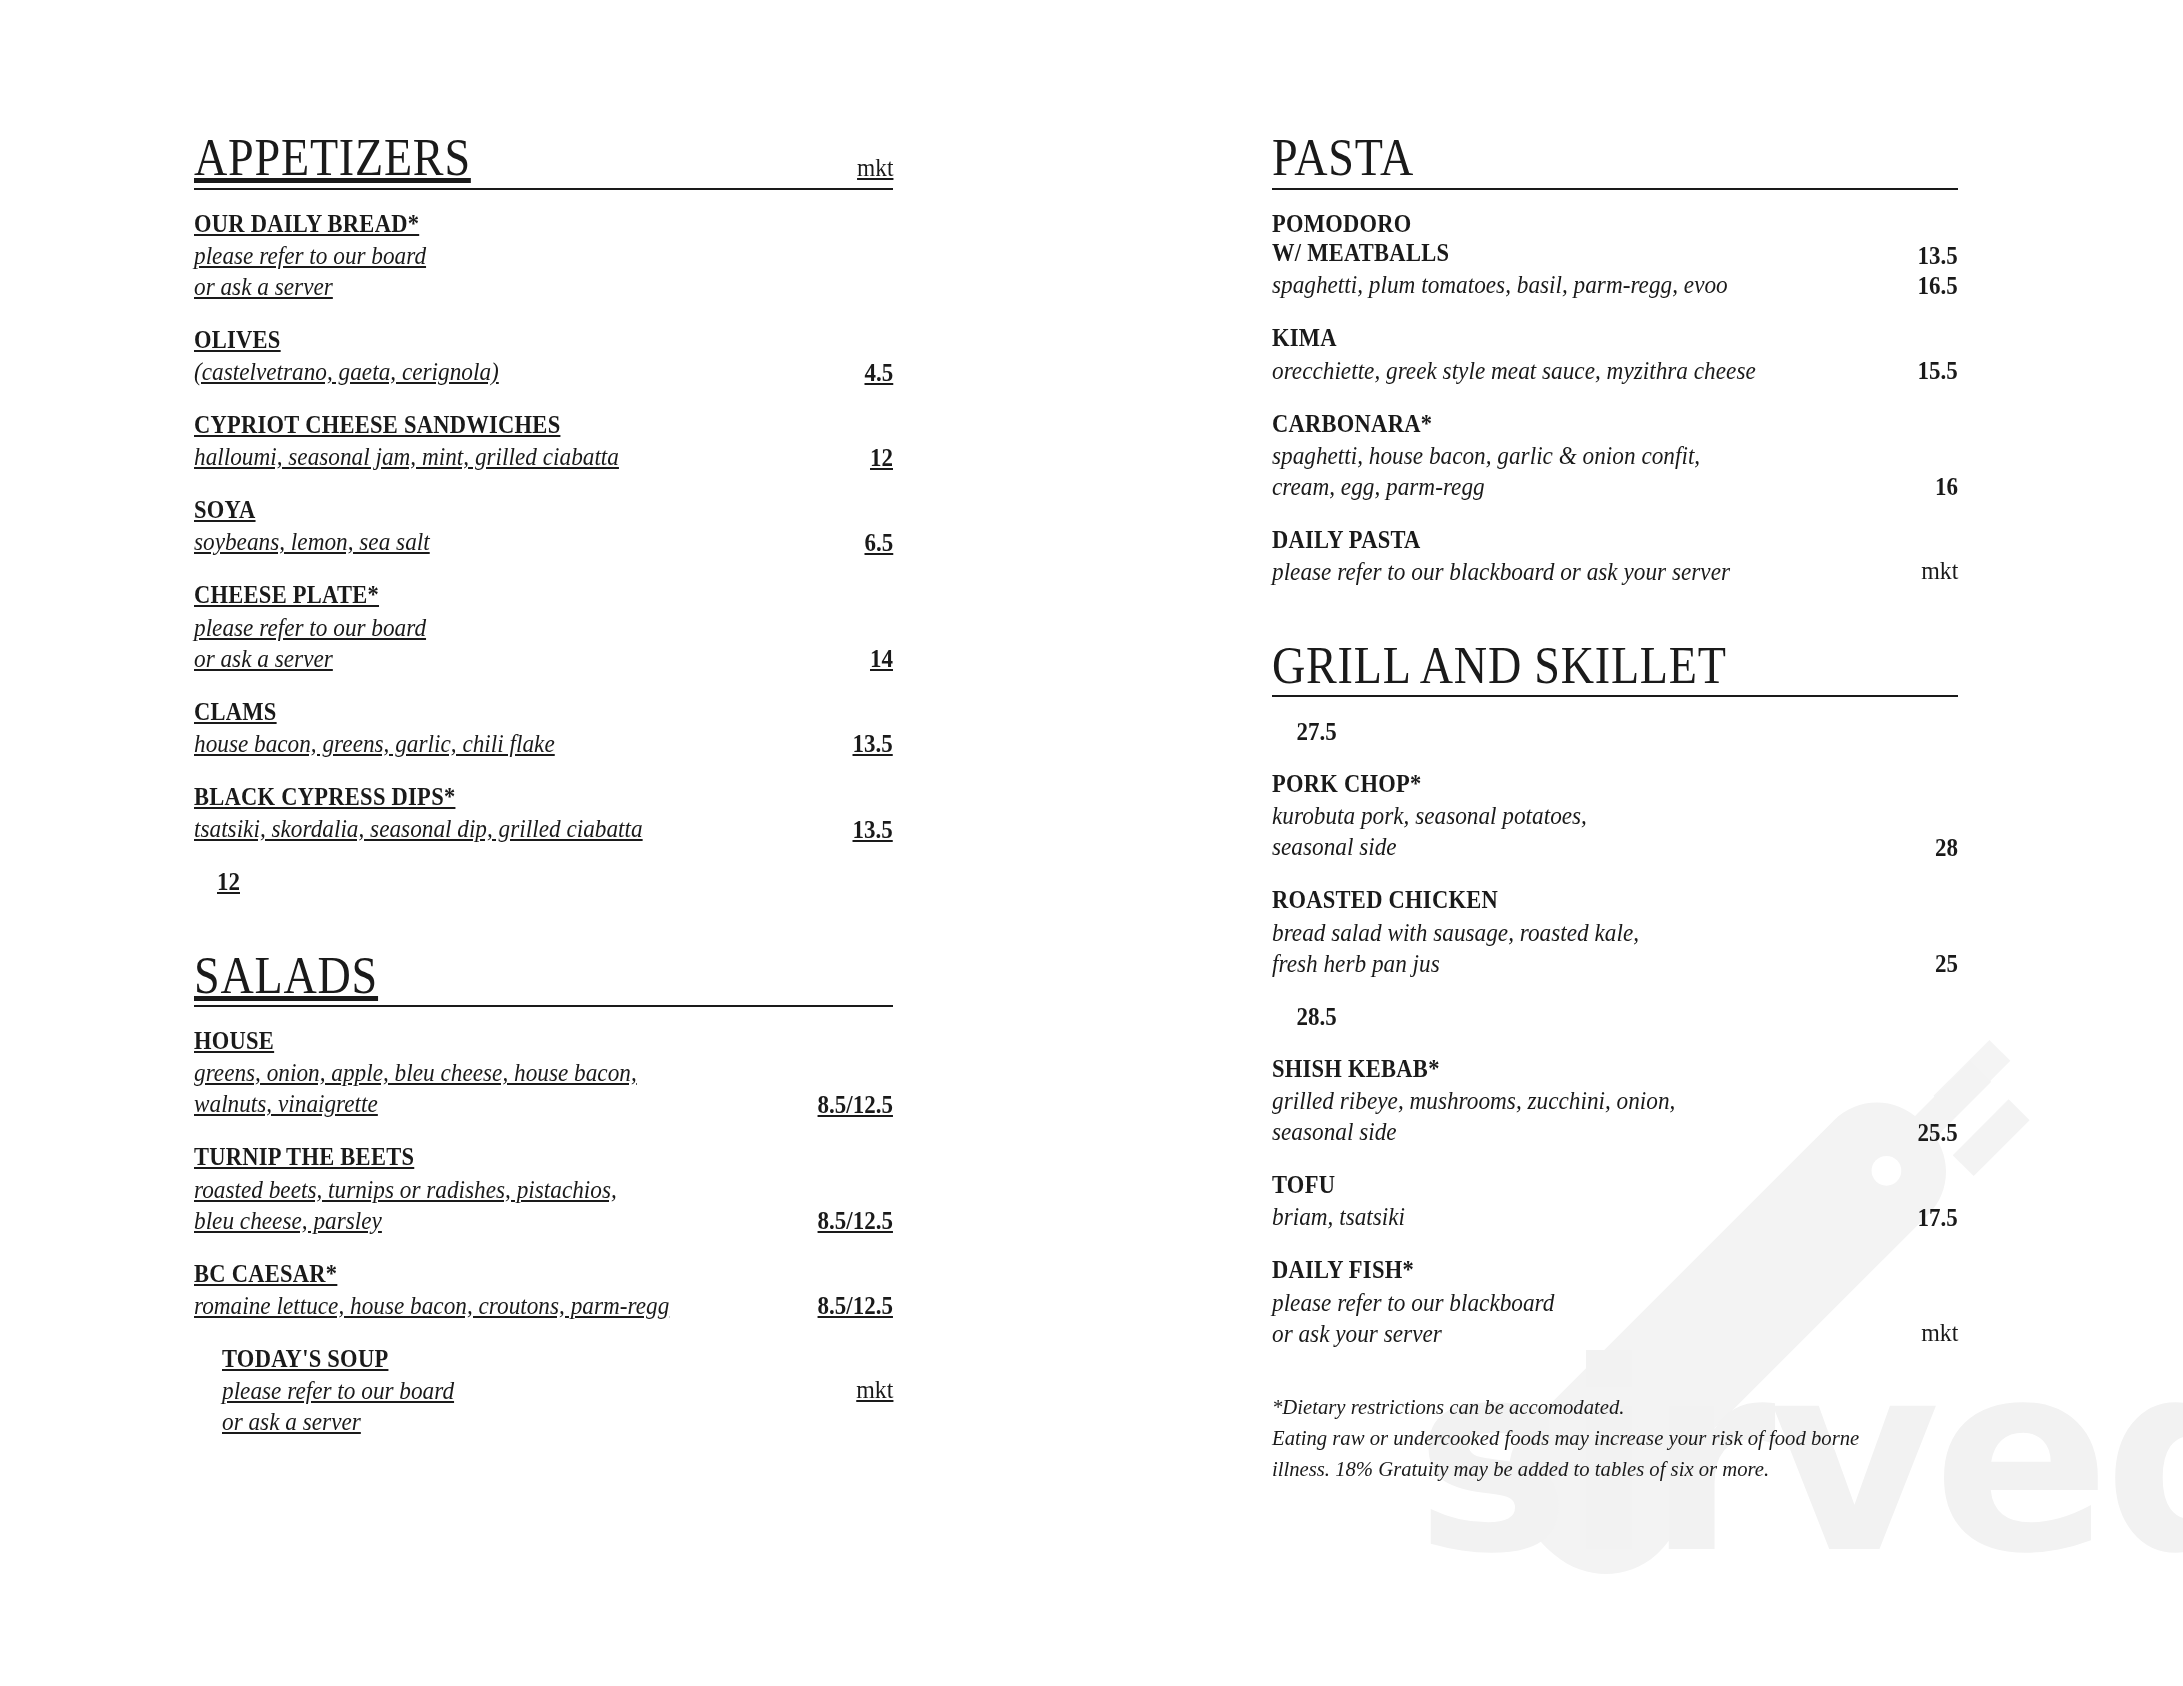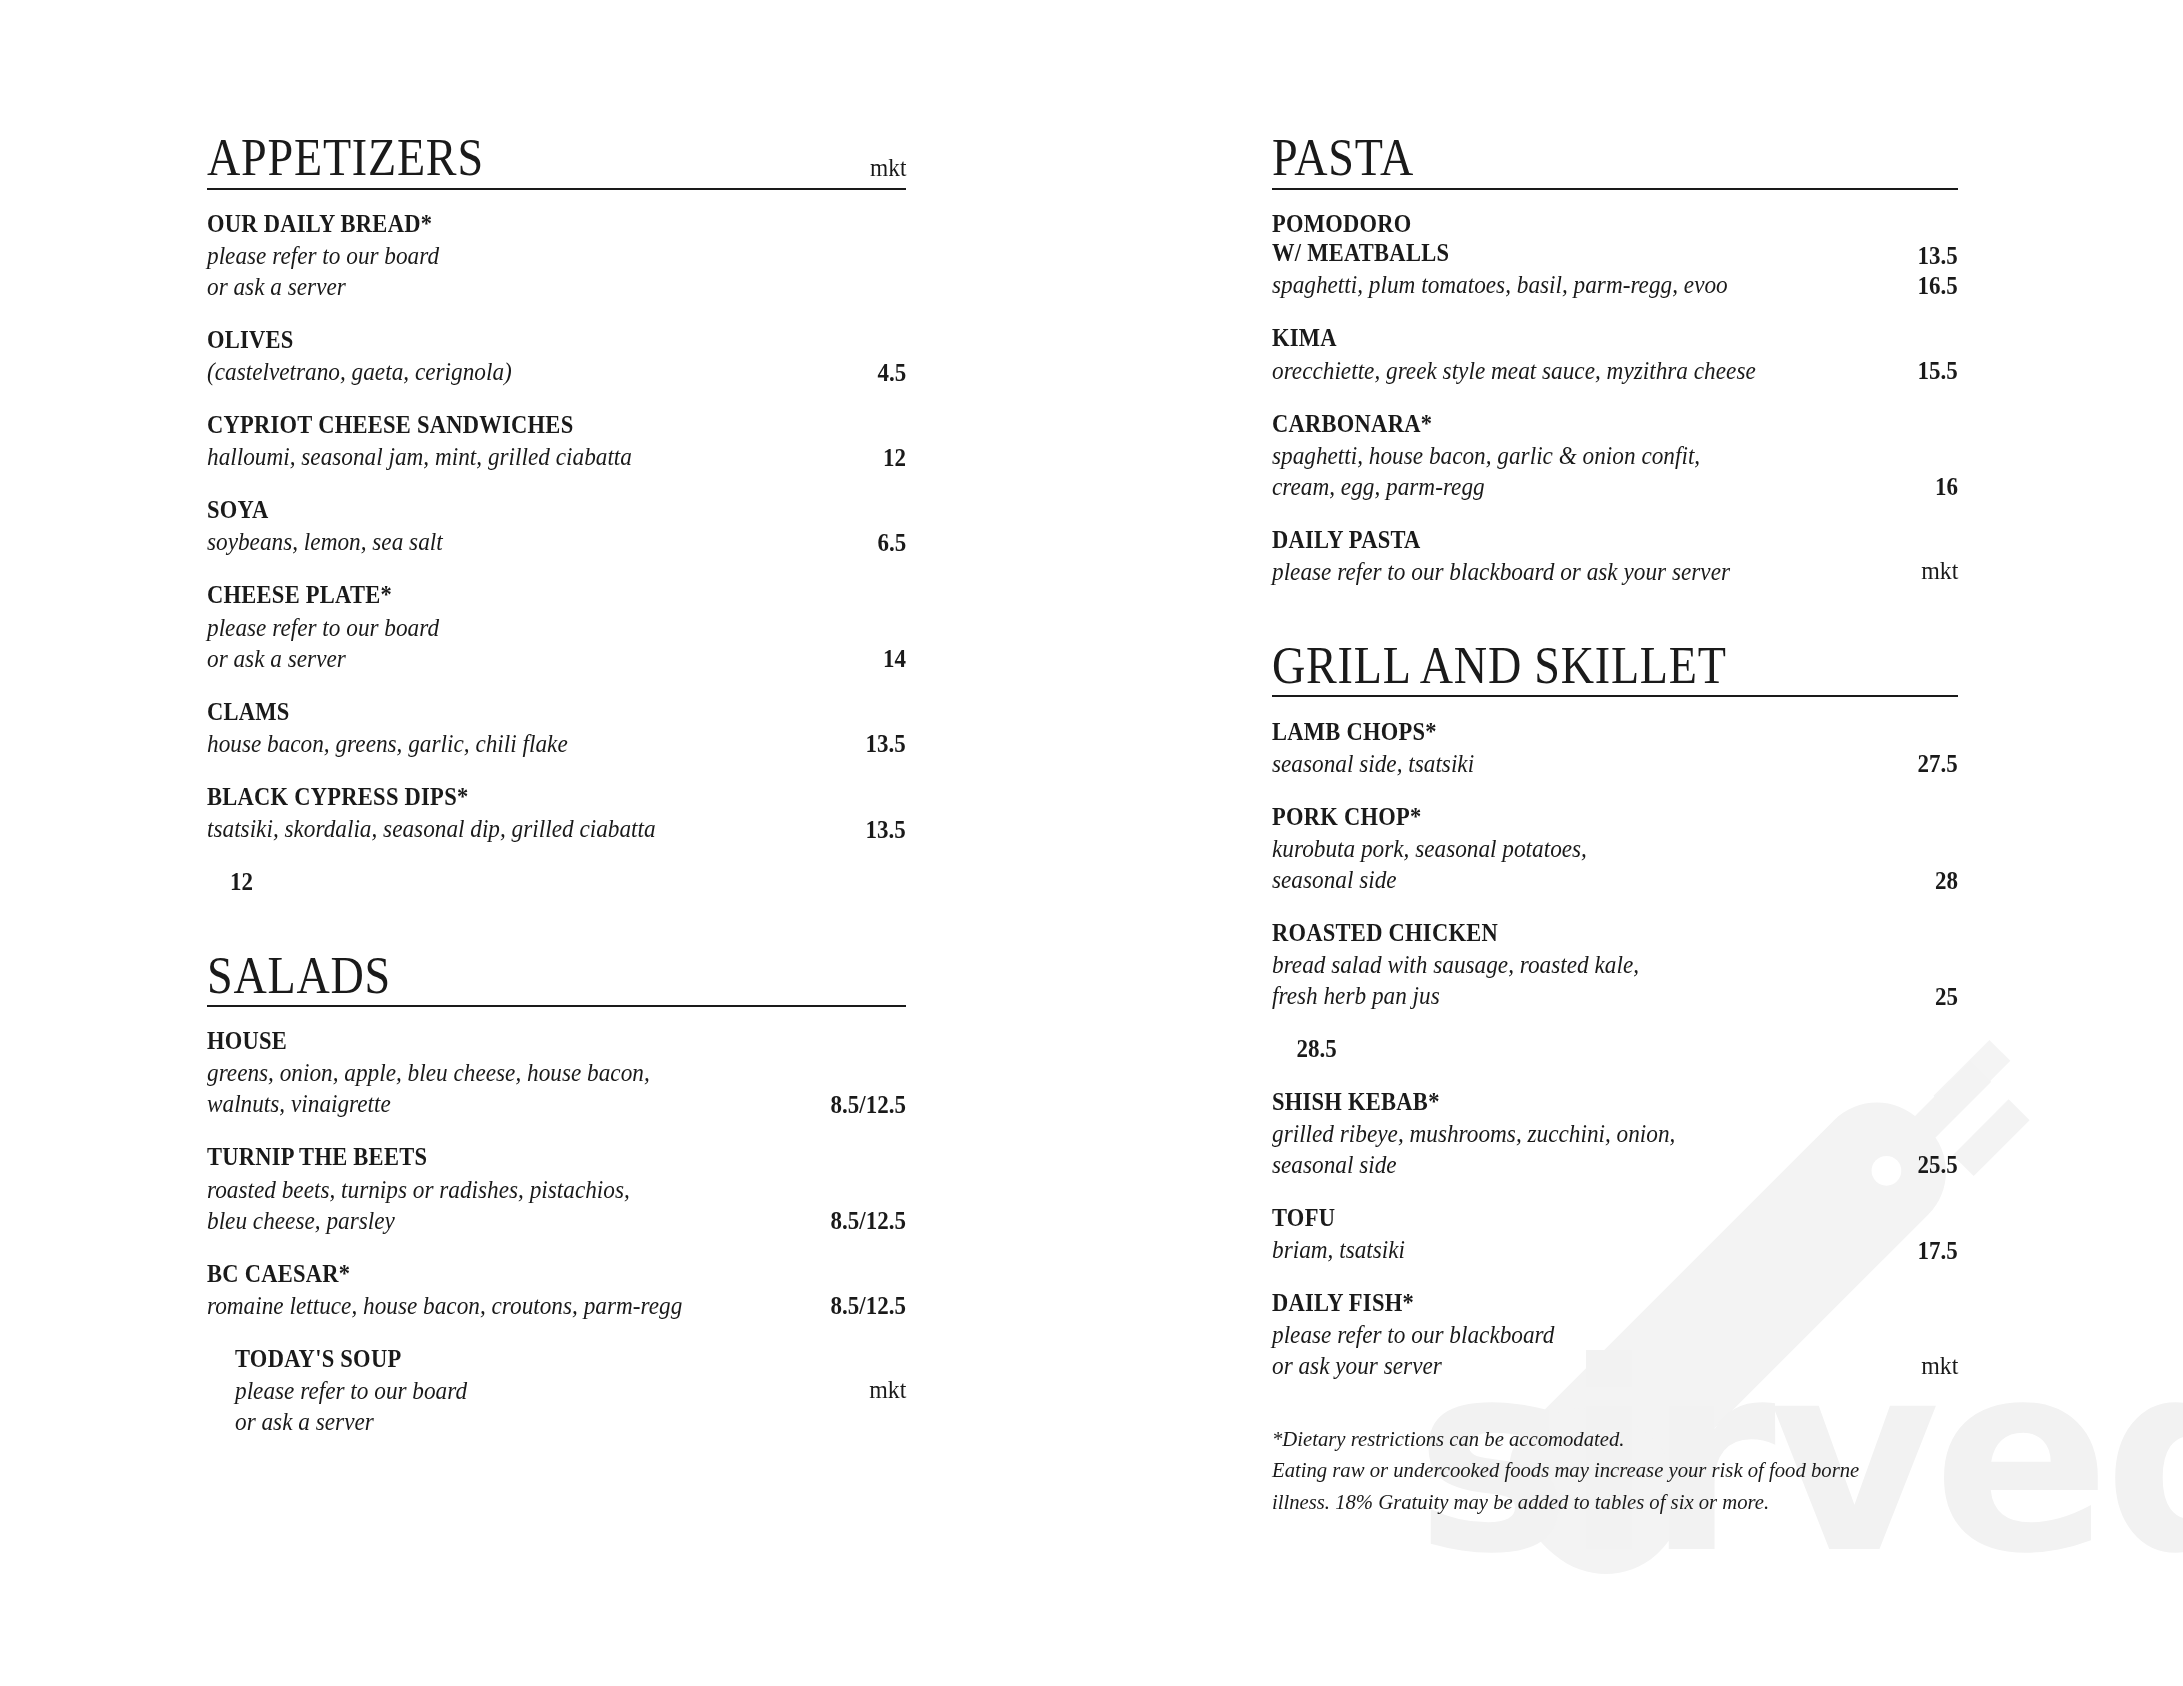--- a/index.html
+++ b/index.html
@@ -47,21 +47,21 @@
   
   #page {
     position: absolute;
     inset: 0;
     z-index: 1;
   }
   .column {
     position: absolute;
     top: 131px;
   }
-  #left-column  { left: 207px;  width: 699px; }
+  #left-column  { left: 194px;  width: 699px; text-decoration: underline; }
   #right-column { left: 1260px; width: 686px; margin-left: 12px; }
 
   
   .section {
     margin-bottom: 0;
   }
   .section-head {
     display: flex;
     align-items: flex-end;
     justify-content: space-between;
@@ -360,24 +360,20 @@
           </div>
         </div>
       </div>
       <div class="section-gap"></div>
       <div class="section">
         <div class="section-head">
           <div class="section-title">GRILL AND SKILLET</div>
         </div>
         <div class="items">
           <div class="item">
-            <div class="item-body">
-              <div class="item-name"><span>LAMB CHOPS*</span></div>
-              <div class="item-desc">seasonal side, tsatsiki</div>
-            </div>
             <div class="item-prices">
               <span class="price-line">27.5</span>
             </div>
           </div>
           <div class="item">
             <div class="item-body">
               <div class="item-name"><span>PORK CHOP*</span></div>
               <div class="item-desc">kurobuta pork, seasonal potatoes,
 seasonal side</div>
             </div>

